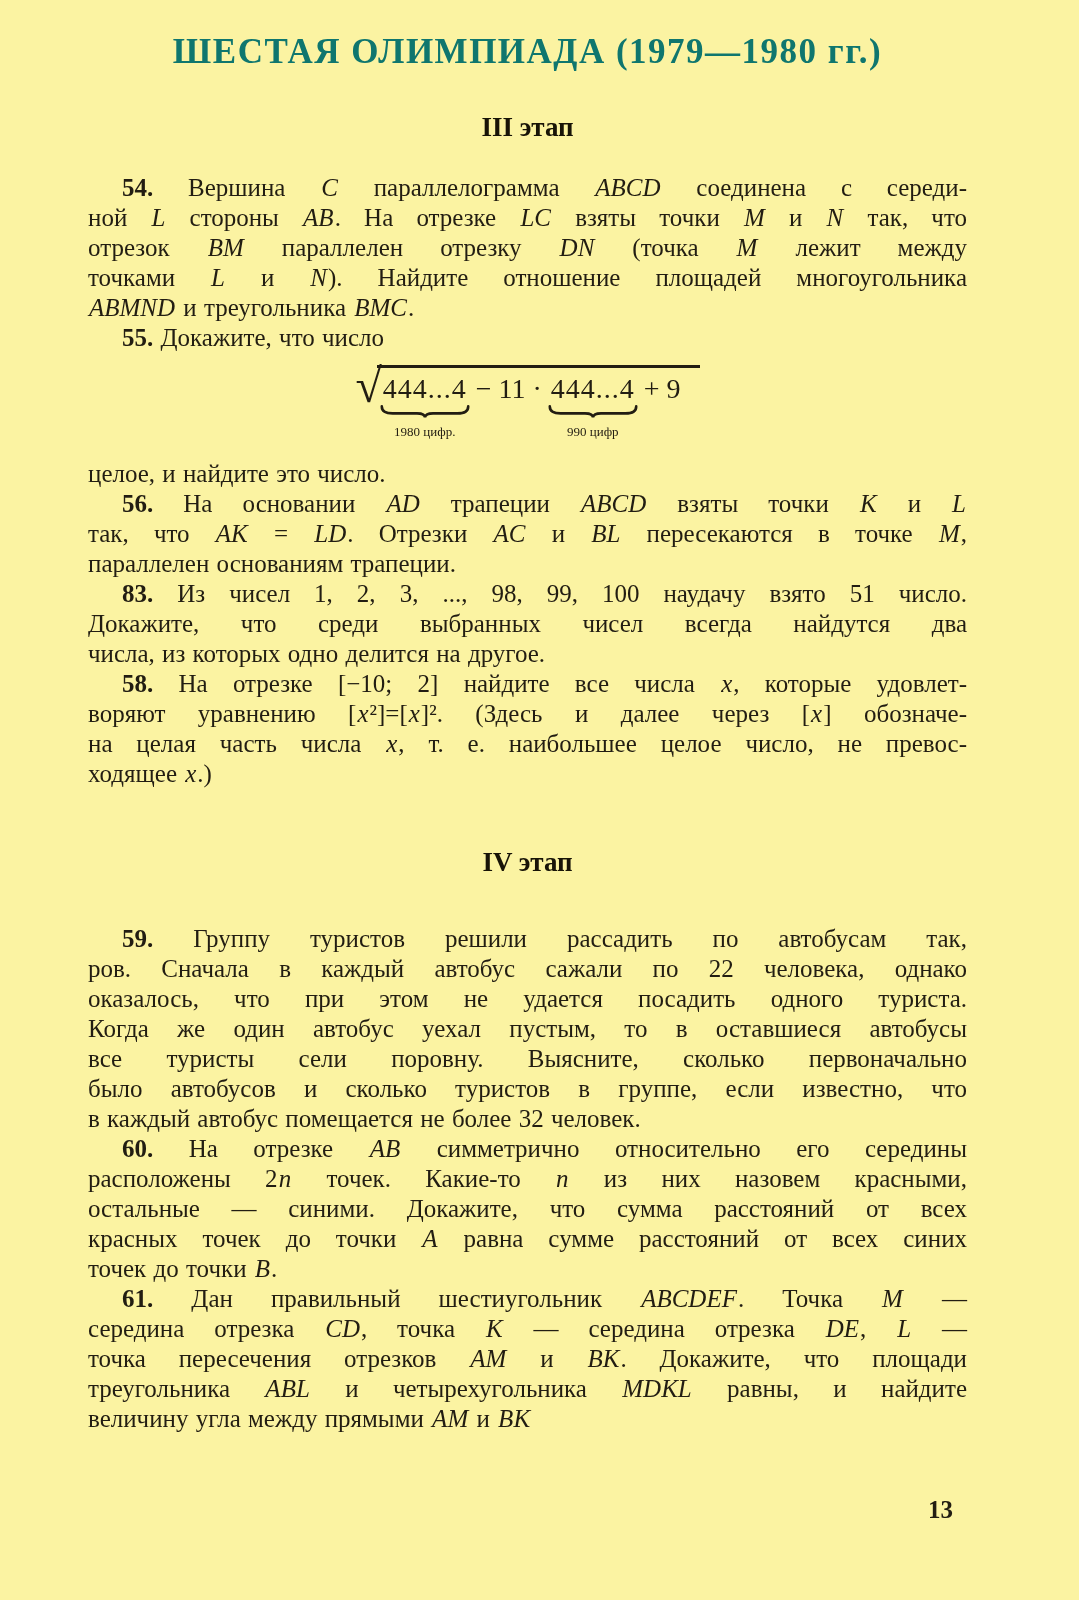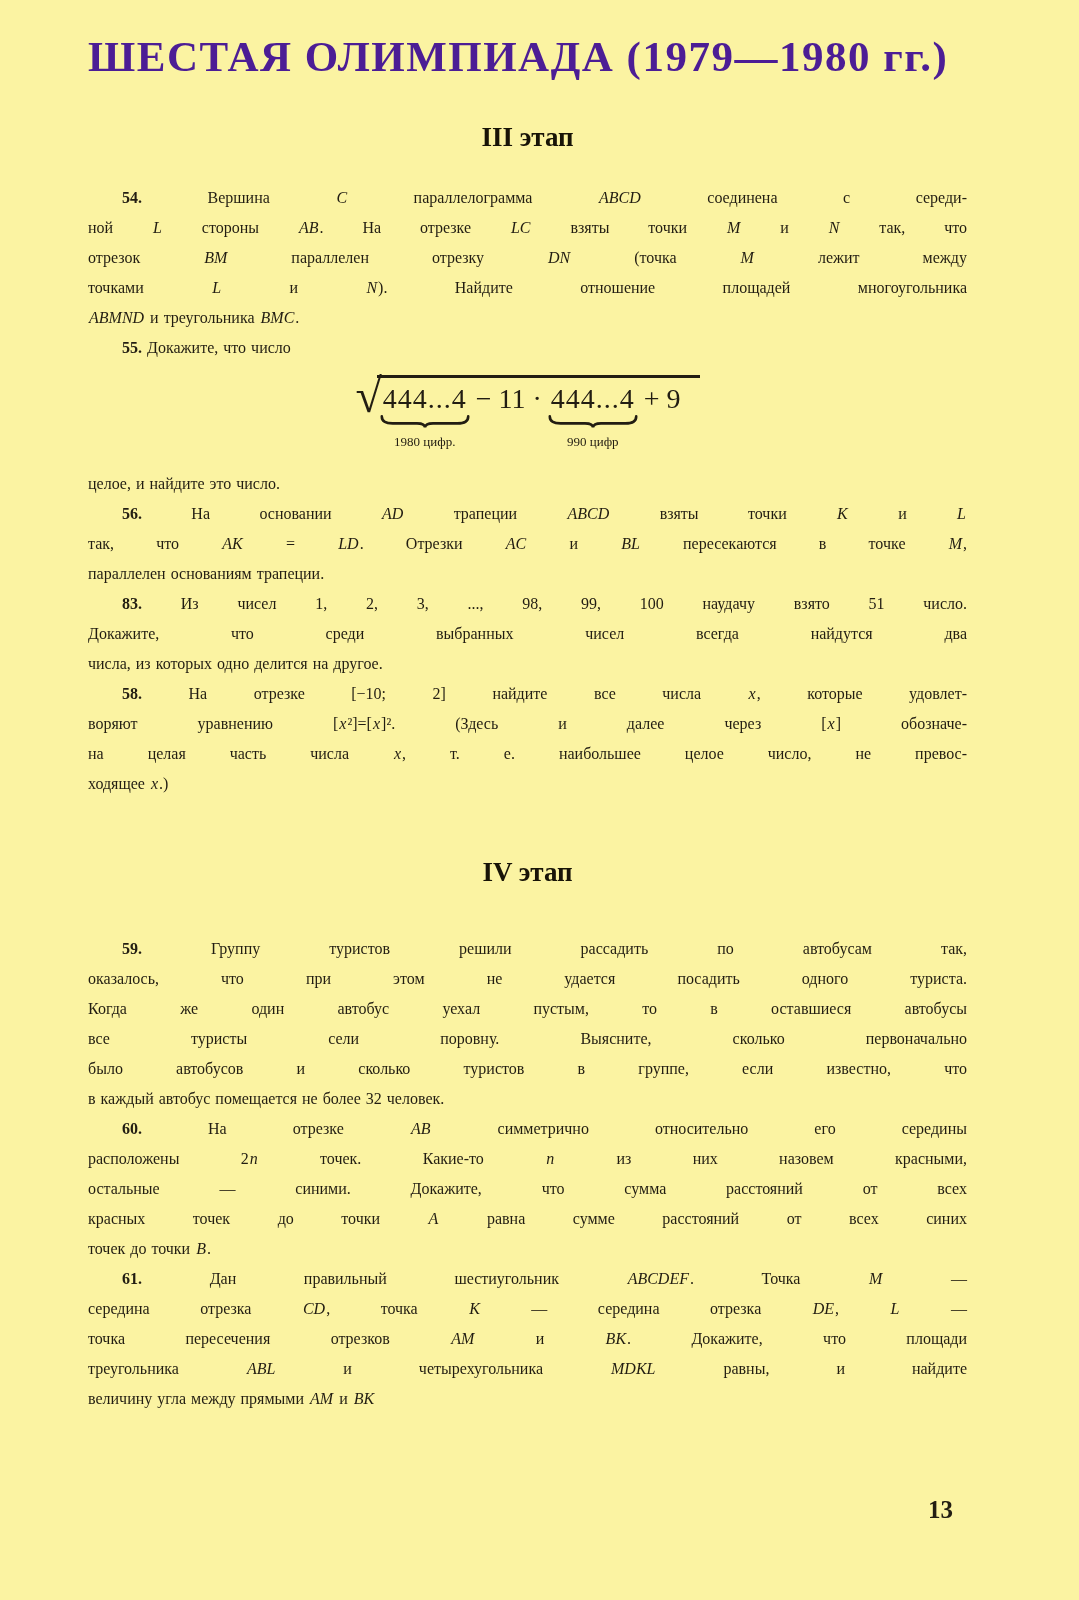--- a/index.html
+++ b/index.html
@@ -3,29 +3,29 @@
 <meta charset="utf-8">
 <style>
   html,body{margin:0;padding:0;}
   body{
     width:1079px;height:1600px;position:relative;overflow:hidden;
     background:#fbf3a2;color:#221d12;
     font-family:"Liberation Serif","DejaVu Serif",serif;
   }
   .page-inner{padding:30px 112px 0 88px;}
   .page-title{
-    text-align:left;font-size:43px;font-weight:bold;letter-spacing:1.5px;
-    line-height:1.25;color:#4c1d95;
+    text-align:center;font-size:35px;font-weight:bold;letter-spacing:1.5px;
+    line-height:1.25;color:#0f766e;
   }
   .stage-heading{
     text-align:center;font-size:27px;font-weight:bold;
     margin:38px 0 30px;color:#181407;
   }
   .para + .stage-heading{margin:58px 0 46px;}
-  .para{font-size:16px;line-height:30px;word-spacing:1px;}
+  .para{font-size:25px;line-height:30px;word-spacing:1px;}
   .line{
     text-align:justify;text-align-last:justify;-moz-text-align-last:justify;
     width:100%;
   }
   .line.last{text-align-last:left;-moz-text-align-last:left;}
   .para .line:first-child{text-indent:34px;}
   .para.noindent .line:first-child{text-indent:0;}
   b{font-weight:bold;}
   i{font-style:italic;padding:0 1px;}
   
@@ -94,20 +94,21 @@
       </div>
       <div class="para">
         <div class="line"><b>58.</b> На отрезке [−10; 2] найдите все числа <i>x</i>, которые удовлет-</div>
         <div class="line">воряют уравнению [<i>x</i>²]=[<i>x</i>]². (Здесь и далее через [<i>x</i>] обозначе-</div>
         <div class="line">на целая часть числа <i>x</i>, т. е. наибольшее целое число, не превос-</div>
         <div class="line last">ходящее <i>x</i>.)</div>
       </div>
       <div class="stage-heading">IV этап</div>
       <div class="para">
         <div class="line"><b>59.</b> Группу туристов решили рассадить по автобусам так,</div>
+        <div class="line">ров. Сначала в каждый автобус сажали по 22 человека, однако</div>
         <div class="line">оказалось, что при этом не удается посадить одного туриста.</div>
         <div class="line">Когда же один автобус уехал пустым, то в оставшиеся автобусы</div>
         <div class="line">все туристы сели поровну. Выясните, сколько первоначально</div>
         <div class="line">было автобусов и сколько туристов в группе, если известно, что</div>
         <div class="line last">в каждый автобус помещается не более 32 человек.</div>
       </div>
       <div class="para">
         <div class="line"><b>60.</b> На отрезке <i>AB</i> симметрично относительно его середины</div>
         <div class="line">расположены 2<i>n</i> точек. Какие-то <i>n</i> из них назовем красными,</div>
         <div class="line">остальные — синими. Докажите, что сумма расстояний от всех</div>

